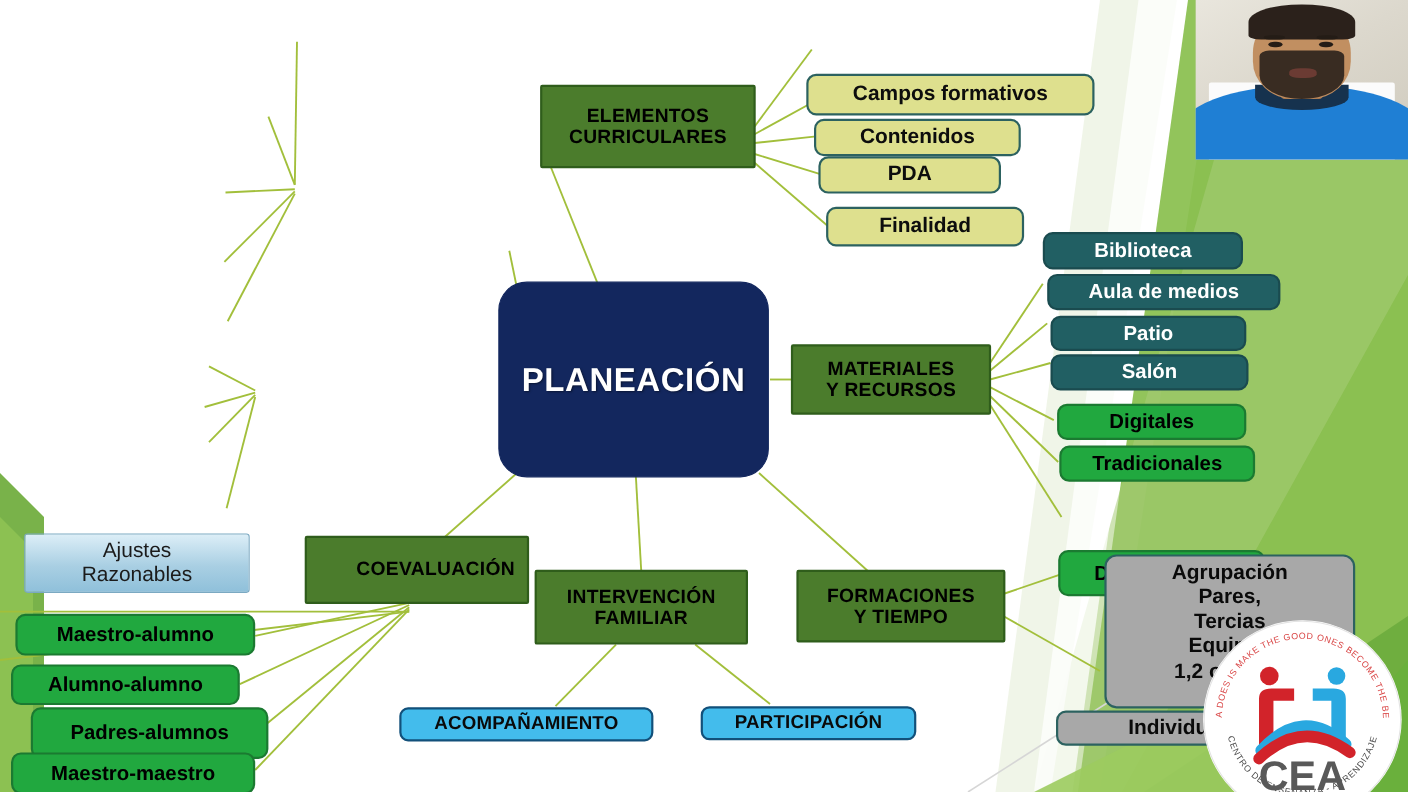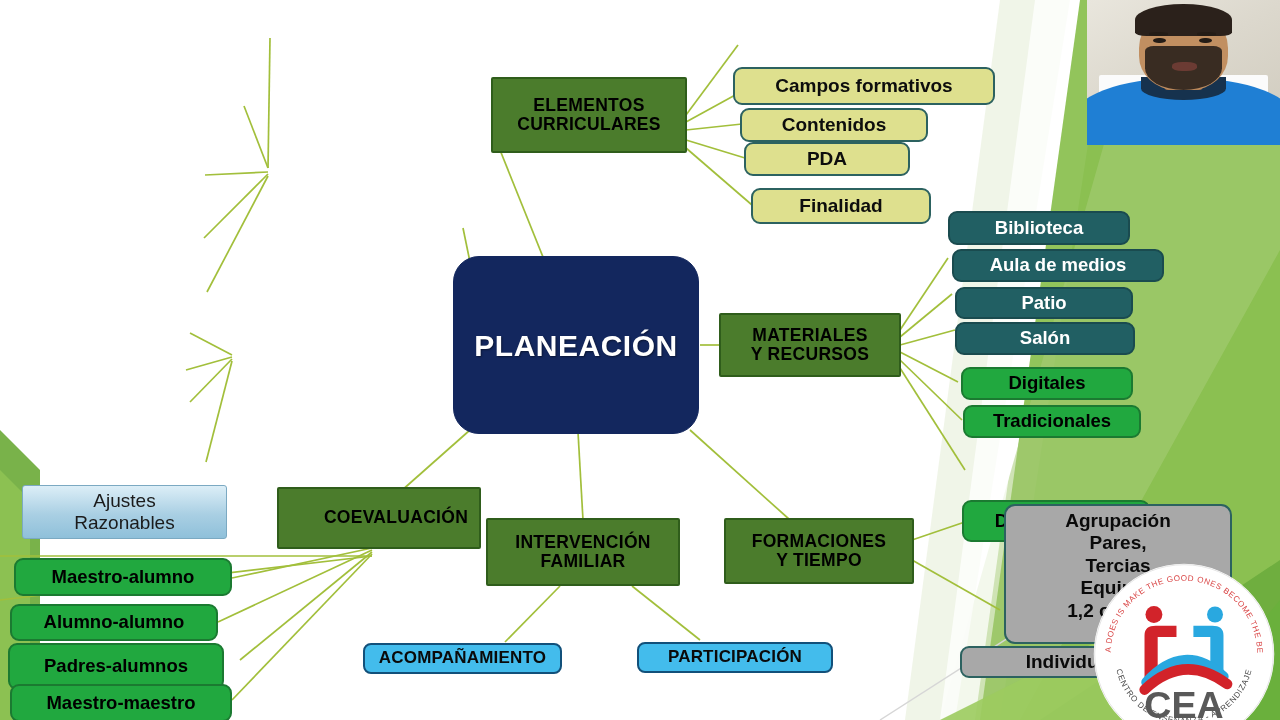--- a/index.html
+++ b/index.html
@@ -274,38 +274,38 @@
   <div class="node n-branch" style="left:277px;top:487px;width:204px;height:62px;padding-left:34px;">
     <span>COEVALUACIÓN</span>
   </div>
 
   <div class="node n-green" style="left:14px;top:558px;width:218px;height:38px;">
     <span>Maestro-alumno</span>
   </div>
   <div class="node n-green" style="left:10px;top:604px;width:208px;height:37px;">
     <span>Alumno-alumno</span>
   </div>
-  <div class="node n-green" style="left:8px;top:643px;width:216px;height:47px;">
+  <div class="node n-green" style="left:28px;top:643px;width:216px;height:47px;">
     <span>Padres-alumnos</span>
   </div>
   <div class="node n-green" style="left:10px;top:684px;width:222px;height:38px;">
     <span>Maestro-maestro</span>
   </div>
 
   <div class="node n-gradblue" style="left:22px;top:485px;width:205px;height:54px;">
     <span>Ajustes
 Razonables</span>
   </div>
 
   <div class="node n-branch" style="left:486px;top:518px;width:194px;height:68px;">
     <span>INTERVENCIÓN
 FAMILIAR</span>
   </div>
 
-  <div class="node n-sky" style="left:363px;top:643px;width:199px;height:31px;">
+  <div class="node n-sky" style="left:363px;top:643px;width:231px;height:31px;">
     <span>ACOMPAÑAMIENTO</span>
   </div>
   <div class="node n-sky" style="left:637px;top:642px;width:196px;height:31px;">
     <span>PARTICIPACIÓN</span>
   </div>
 
   <div class="cea-mark" style="left:1090px;top:560px;width:188px;height:188px;">
     <svg viewBox="0 0 200 200" width="188" height="188">
       <defs>
         <path id="arcTop" d="M 22,100 A 78,78 0 0 1 178,100"></path>

